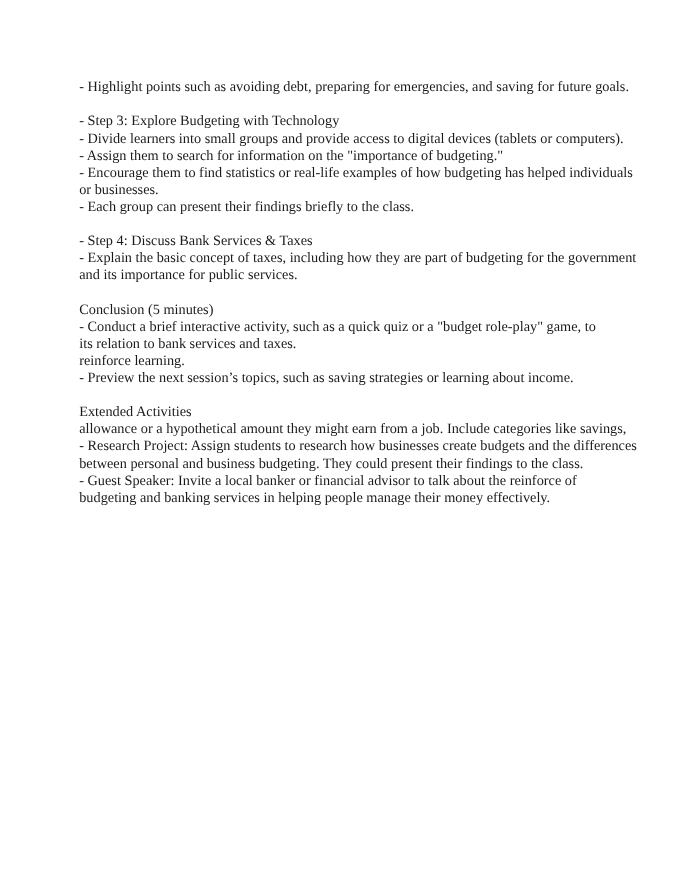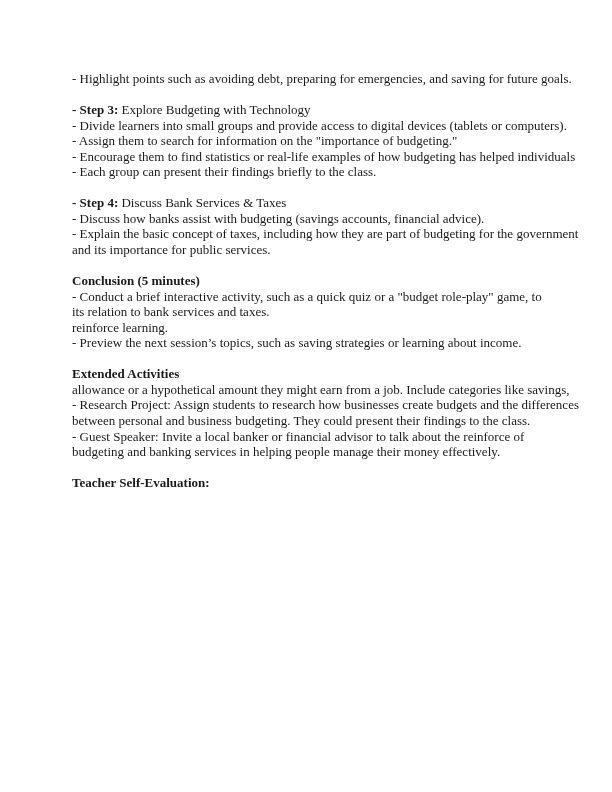--- a/index.html
+++ b/index.html
@@ -28,47 +28,47 @@
       white-space: nowrap;
     }
     .para {
       display: block;
     }
     .gap {
       display: block;
       height: 15.55px;
     }
     .b {
-      font-weight: bold;
+      font-weight: normal;
     }
   </style>
 </head>
 <body>
 
 <div class="page">
 
   <div class="para">
     <span class="line">- Highlight points such as avoiding debt, preparing for emergencies, and saving for future goals.</span>
   </div>
 
   <span class="gap"></span>
 
   <div class="para">
     <span class="line"><span class="b">- Step 3:</span><span> Explore Budgeting with Technology</span></span>
     <span class="line">- Divide learners into small groups and provide access to digital devices (tablets or computers).</span>
     <span class="line">- Assign them to search for information on the "importance of budgeting."</span>
     <span class="line">- Encourage them to find statistics or real-life examples of how budgeting has helped individuals</span>
+    <span class="line">or businesses.</span>
     <span class="line">- Each group can present their findings briefly to the class.</span>
   </div>
 
   <span class="gap"></span>
 
   <div class="para">
     <span class="line"><span class="b">- Step 4:</span><span> Discuss Bank Services &amp; Taxes</span></span>
-    <span class="line">- Discuss how banks assist with budgeting (savings accounts, financial advice).</span>
     <span class="line">- Explain the basic concept of taxes, including how they are part of budgeting for the government</span>
     <span class="line">and its importance for public services.</span>
   </div>
 
   <span class="gap"></span>
 
   <div class="para">
     <span class="line b">Conclusion (5 minutes)</span>
     <span class="line">- Conduct a brief interactive activity, such as a quick quiz or a "budget role-play" game, to</span>
     <span class="line">its relation to bank services and taxes.</span>
@@ -82,17 +82,14 @@
     <span class="line b">Extended Activities</span>
     <span class="line">allowance or a hypothetical amount they might earn from a job. Include categories like savings,</span>
     <span class="line">- Research Project: Assign students to research how businesses create budgets and the differences</span>
     <span class="line">between personal and business budgeting. They could present their findings to the class.</span>
     <span class="line">- Guest Speaker: Invite a local banker or financial advisor to talk about the reinforce of</span>
     <span class="line">budgeting and banking services in helping people manage their money effectively.</span>
   </div>
 
   <span class="gap"></span>
 
-  <div class="para">
-    <span class="line b">Teacher Self-Evaluation:</span>
-  </div>
 
 </div>
 
 </body></html>

